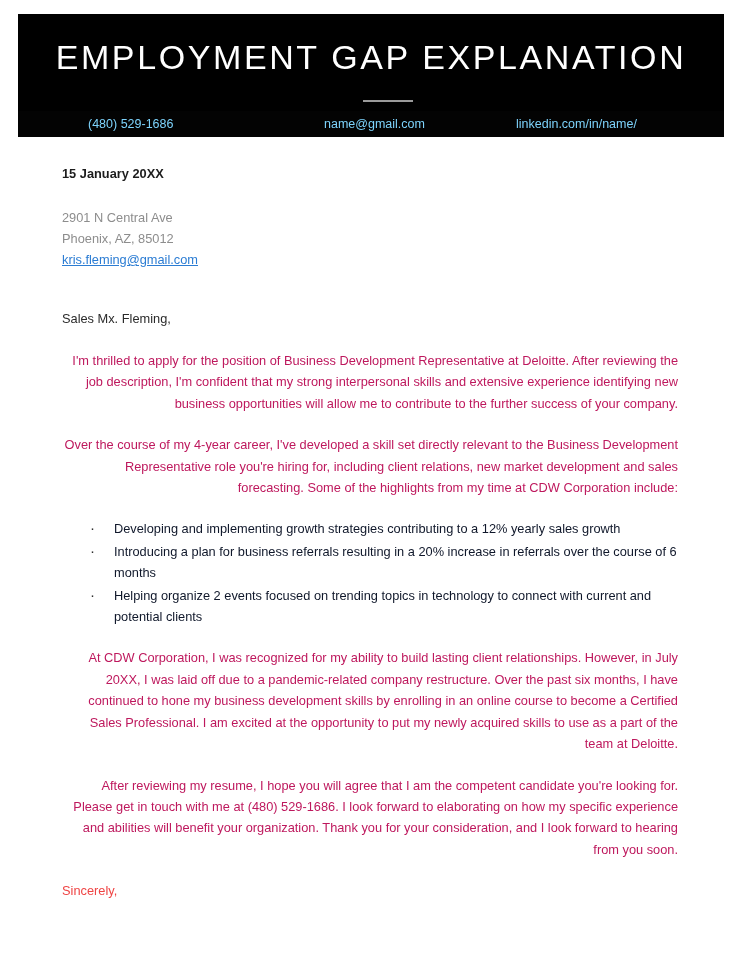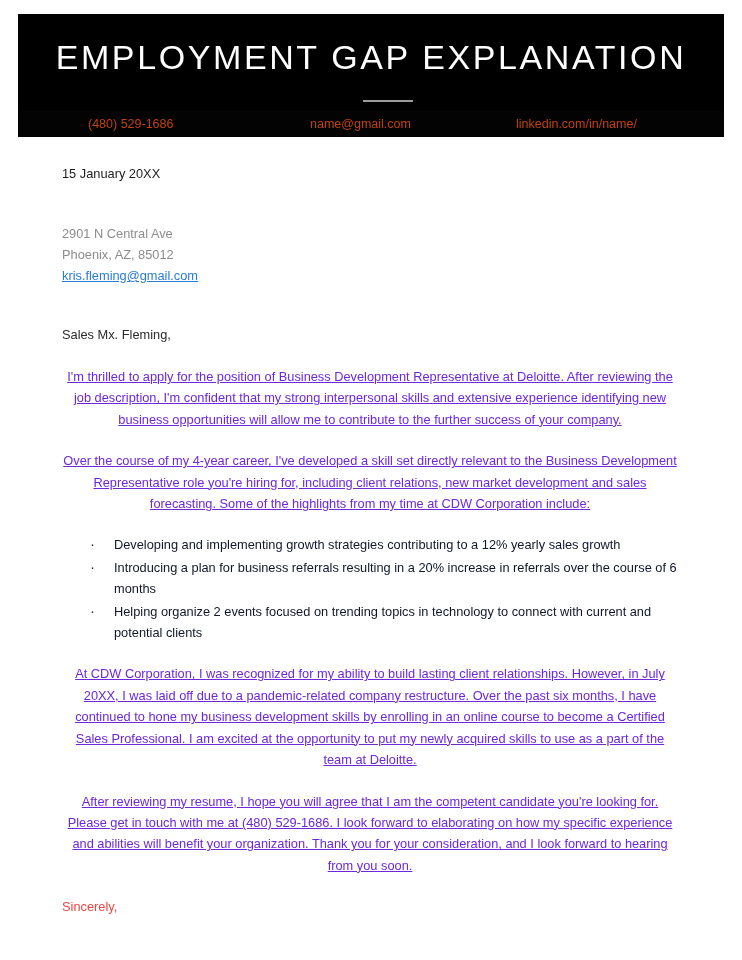--- a/index.html
+++ b/index.html
@@ -60,43 +60,43 @@
     position: absolute;
     left: 0;
     top: 97px;
     width: 706px;
     height: 26px;
     background: #030303;
   }
   .contact-item {
     position: absolute;
     top: 0;
-    color: #c2410c;
+    color: #7dd3fc;
     font-size: 12.5px;
     line-height: 26px;
     white-space: nowrap;
   }
   .contact-phone    { left: 70px; }
-  .contact-email    { left: 292px; }
+  .contact-email    { left: 306px; }
   .contact-linkedin { left: 498px; }
 
   
   .body-wrap {
     position: absolute;
     left: 62px;
     top: 165px;
     width: 616px;
   }
 
   .date-line {
     color: #1d1d1d;
     font-size: 12.8px;
-    font-weight: 400;
+    font-weight: 700;
     line-height: 18px;
-    margin-bottom: 40px;
+    margin-bottom: 24px;
   }
 
   .address-block {
     margin-bottom: 38px;
   }
   .address-line {
     color: #8d8d8d;
     font-size: 12.8px;
     line-height: 21px;
   }
@@ -110,26 +110,25 @@
   }
 
   .salutation {
     color: #2b2b2b;
     font-size: 12.8px;
     line-height: 21px;
     margin-bottom: 21px;
   }
 
   .para {
-    color: #6d28d9;
+    color: #be185d;
     font-size: 12.8px;
     line-height: 21.4px;
-    text-align: center;
+    text-align: right;
     margin-bottom: 20px;
-    text-decoration: underline;
   }
 
   .bullets {
     list-style: none;
     margin: 0 0 20px 0;
     padding: 0;
   }
   .bullet {
     position: relative;
     padding-left: 52px;

